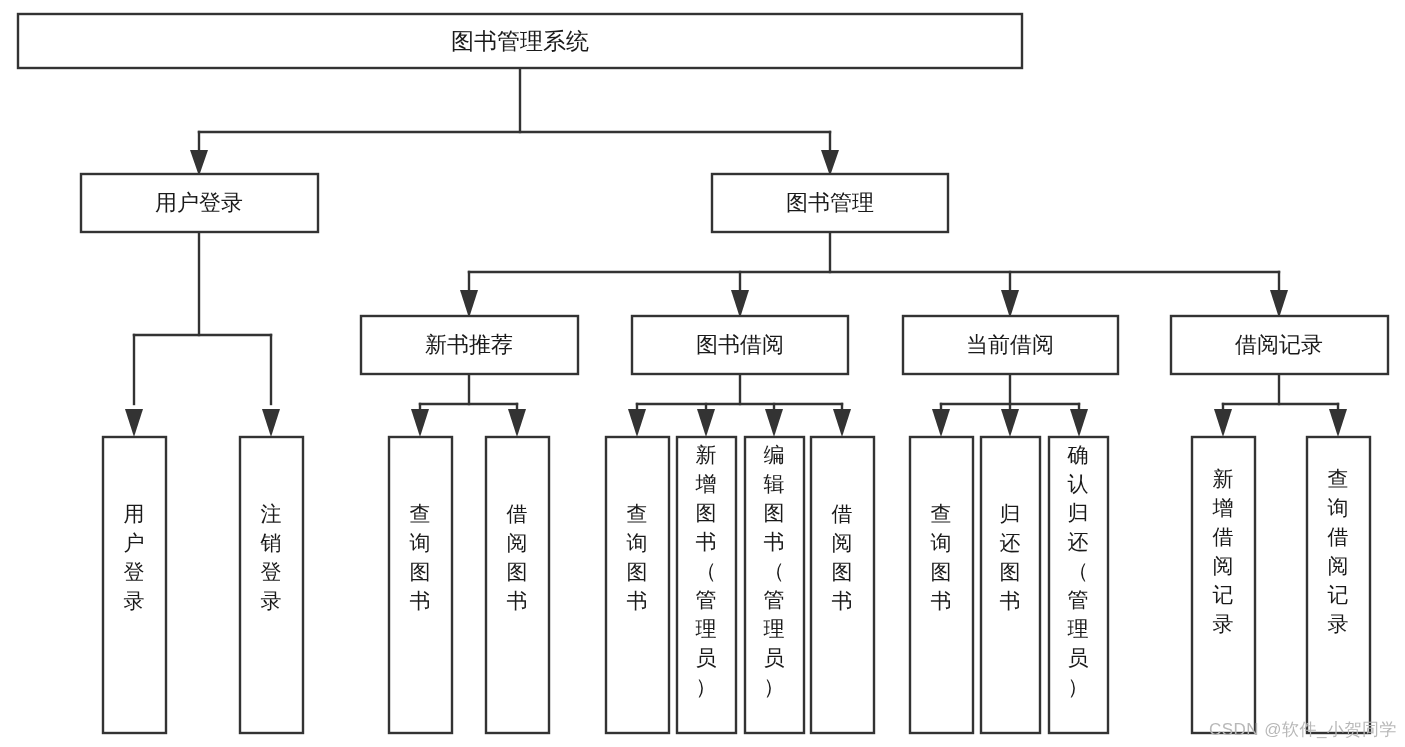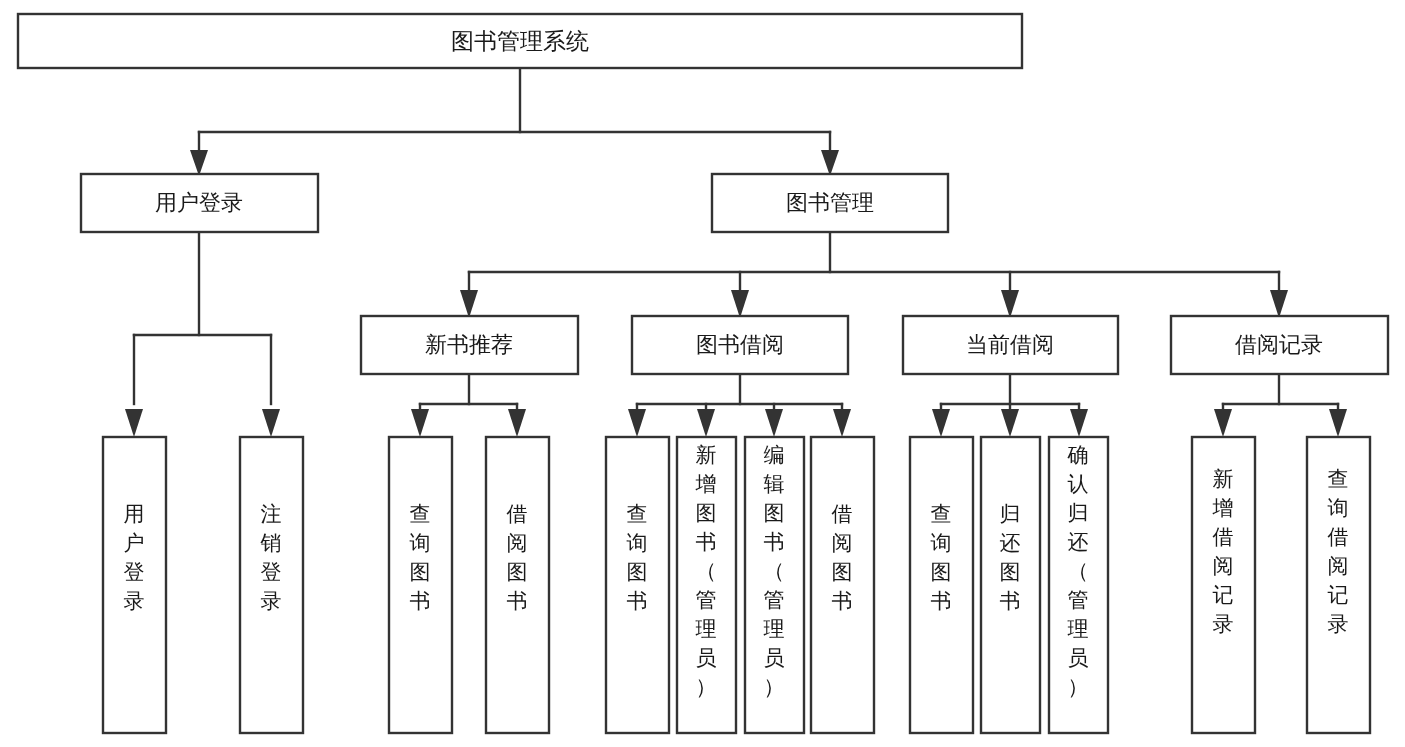--- a/index.html
+++ b/index.html
@@ -225,14 +225,15 @@
       <rect class="node-box" x="1192" y="437" width="63" height="296"></rect>
       <text class="leaf-label" x="1223" y="486"><tspan x="1223" dy="0">新</tspan><tspan x="1223" dy="29">增</tspan><tspan x="1223" dy="29">借</tspan><tspan x="1223" dy="29">阅</tspan><tspan x="1223" dy="29">记</tspan><tspan x="1223" dy="29">录</tspan></text>
     </g>
     <g>
       <rect class="node-box" x="1307" y="437" width="63" height="296"></rect>
       <text class="leaf-label" x="1338" y="486"><tspan x="1338" dy="0">查</tspan><tspan x="1338" dy="29">询</tspan><tspan x="1338" dy="29">借</tspan><tspan x="1338" dy="29">阅</tspan><tspan x="1338" dy="29">记</tspan><tspan x="1338" dy="29">录</tspan></text>
     </g>
 
   </svg>
 
+  <div class="watermark">CSDN @软件_小贺同学</div>
 
 </div>
 
 </body></html>

